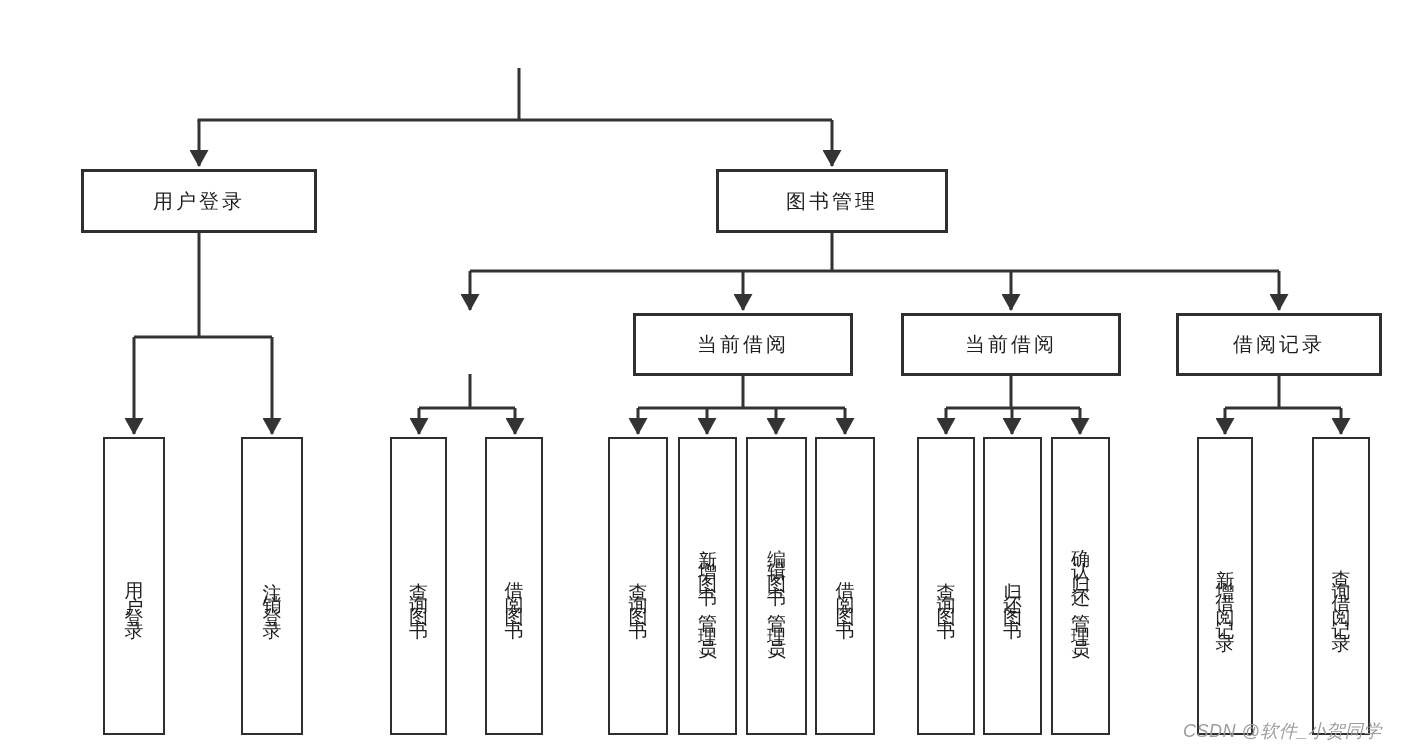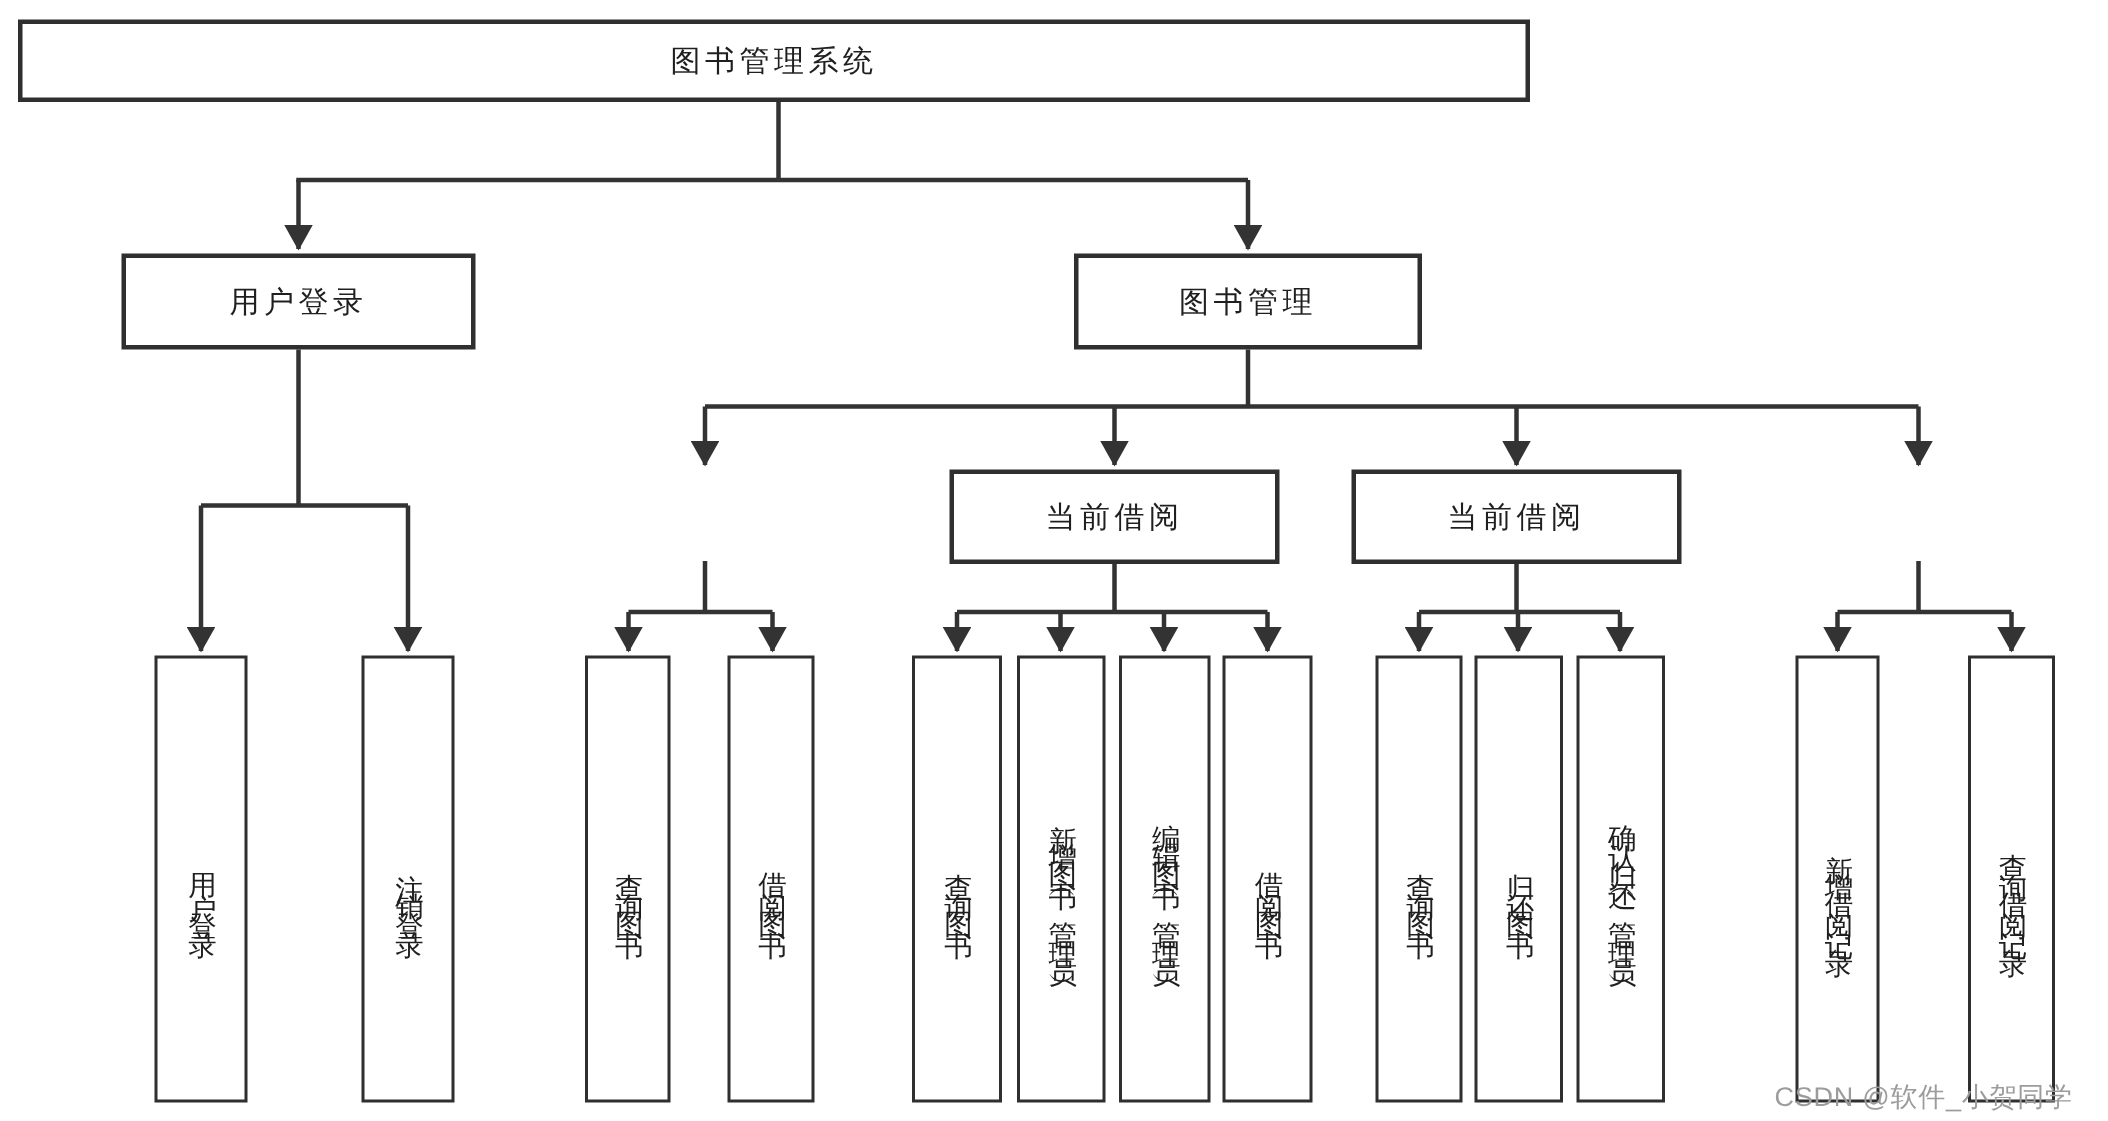--- a/index.html
+++ b/index.html
@@ -15,21 +15,21 @@
   }
   .hbox { font-size:20px; letter-spacing:3px; font-weight:400; }
   .leaf { border-width:2.5px; }
   .vtext {
     writing-mode:vertical-rl; text-orientation:mixed;
     font-size:19px; letter-spacing:0.68em; margin-bottom:-0.68em;
     white-space:nowrap;
   }
   .watermark {
     position:absolute; left:1183px; top:719px; z-index:3;
-    font-size:18px; color:#9c9c9c; letter-spacing:0.5px;
+    font-size:18px; color:#9c9c9c; letter-spacing:0.5px;font-style:italic;
   }
 </style>
 </head>
 <body>
 
 <div class="stage">
 
   <svg class="wires" width="1405" height="747" viewBox="0 0 1405 747">
     <defs>
       <marker id="ah" viewBox="0 0 17 19" refX="16" refY="9.5" markerWidth="17" markerHeight="19" markerUnits="userSpaceOnUse" orient="auto">
@@ -69,27 +69,27 @@
 
       <line x1="946" y1="408" x2="946" y2="434" marker-end="url(#ah)"></line>
       <line x1="1012" y1="408" x2="1012" y2="434" marker-end="url(#ah)"></line>
       <line x1="1080" y1="408" x2="1080" y2="434" marker-end="url(#ah)"></line>
 
       <line x1="1225" y1="408" x2="1225" y2="434" marker-end="url(#ah)"></line>
       <line x1="1341" y1="408" x2="1341" y2="434" marker-end="url(#ah)"></line>
     </g>
   </svg>
 
-  <div class="box hbox" style="left:12px;top:13px;width:1008px;height:55px">图书管理系统</div>
 
   <div class="box hbox" style="left:81px;top:169px;width:236px;height:64px">用户登录</div>
   <div class="box hbox" style="left:716px;top:169px;width:232px;height:64px">图书管理</div>
 
   <div class="box hbox" style="left:633px;top:313px;width:220px;height:63px">当前借阅</div>
   <div class="box hbox" style="left:901px;top:313px;width:220px;height:63px">当前借阅</div>
+  <div class="box hbox" style="left:1176px;top:313px;width:206px;height:63px">借阅记录</div>
 
   <div class="box leaf" style="left:103px;top:437px;width:62px;height:298px">
     <span class="vtext">用户登录</span>
   </div>
   <div class="box leaf" style="left:241px;top:437px;width:62px;height:298px">
     <span class="vtext">注销登录</span>
   </div>
 
   <div class="box leaf" style="left:390px;top:437px;width:57px;height:298px">
     <span class="vtext">查询图书</span>

